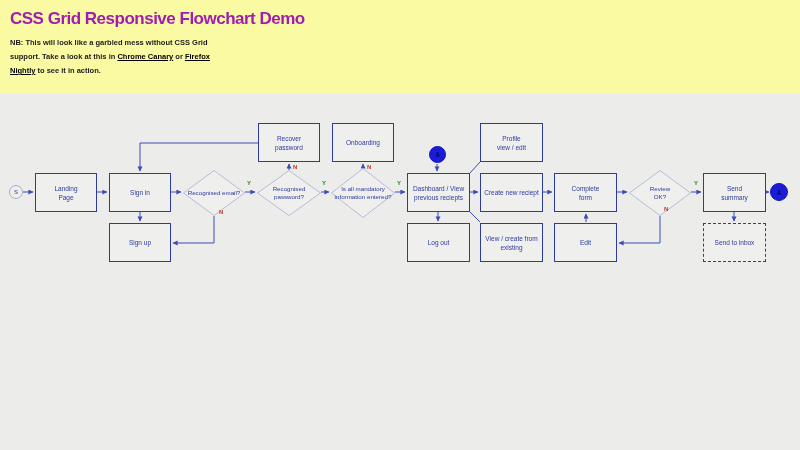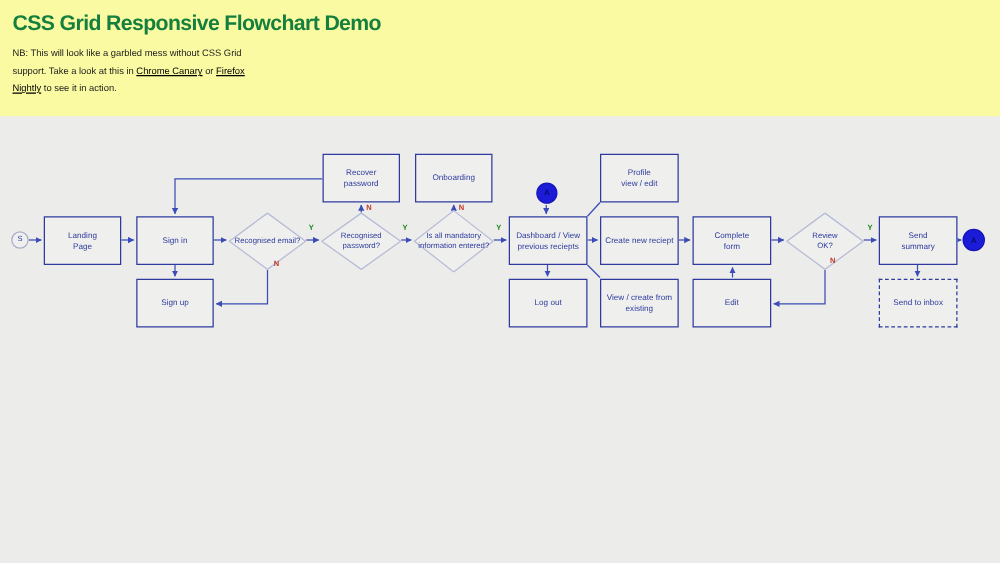--- a/index.html
+++ b/index.html
@@ -3,22 +3,22 @@
 <meta charset="utf-8">
 <style>
   html,body{margin:0;padding:0;}
   body{width:800px;height:450px;overflow:hidden;background:#ececea;
        font-family:"Liberation Sans", sans-serif;}
   #app{position:relative;width:800px;height:450px;background:#ececea;}
 
   
   .header{position:absolute;left:0;top:0;width:800px;height:93px;background:#fafaa3;}
   .header h1{margin:0;padding:9px 0 0 10px;font-size:17px;letter-spacing:-0.5px;
-             font-weight:bold;color:#15803d;}
-  .header p{margin:7px 0 4px 10px;width:200px;font-size:7.5px;line-height:14px;color:#1b1b1b;}
+             font-weight:bold;color:#a21caf;}
+  .header p{margin:7px 0 4px 10px;width:200px;font-size:7.5px;line-height:14px;color:#1b1b1b;font-weight:bold;}
   .header a{color:#000;text-decoration:underline;cursor:pointer;}
 
   
   #flowchart{position:absolute;left:0;top:0;width:800px;height:450px;}
   #flowchart svg.edges{position:absolute;left:0;top:0;pointer-events:none;}
   .node{position:absolute;display:flex;align-items:center;justify-content:center;
         text-align:center;color:#2d3a9e;font-size:6.5px;line-height:9px;box-sizing:border-box;}
   .node .label{position:relative;z-index:1;white-space:pre-line;padding:0 2px;}
   .node.box{border:1px solid #2e3a9d;background:#efefed;}
   .node.box-dashed{border:1px dashed #2e3a9d;background:#efefed;}

